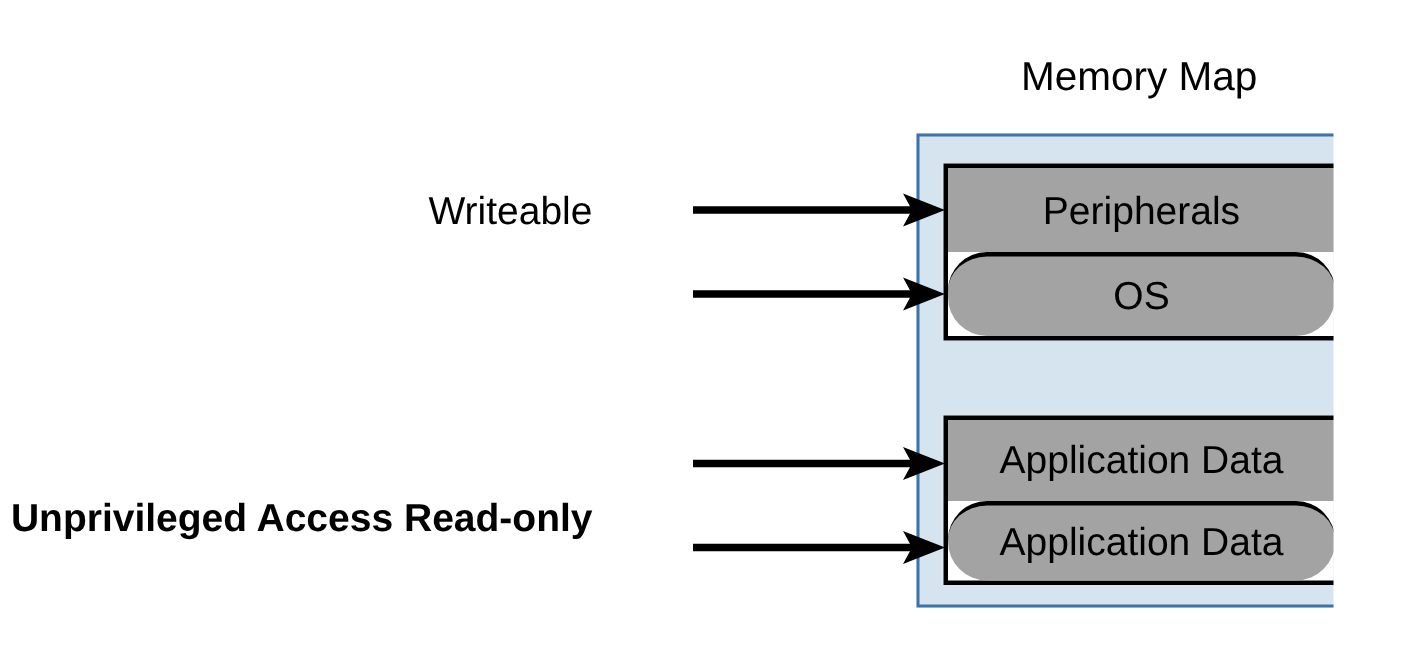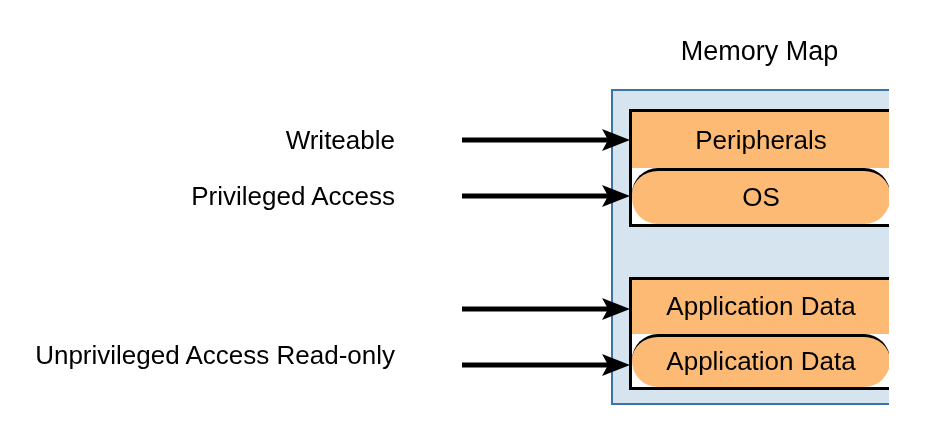--- a/index.html
+++ b/index.html
@@ -56,42 +56,42 @@
   .region-group.bottom { top: 277px; height: 113px; }
 
   .region-row {
     box-sizing: border-box;
     height: 50%;
     display: flex;
     align-items: center;
     justify-content: center;
     font-size: 26px;
     color: #000000;
-    background: #fdba74;
+    background: #a3a3a3;
     white-space: nowrap;
   }
   .region-row.divider-top {
     border-top: 3px solid #000000;
     border-radius: 26px;
   }
 
   
   .annotation {
     position: absolute;
     right: 494px;      
     text-align: right;
     font-size: 26px;
     line-height: 30px;
     color: #000000;
     white-space: nowrap;
   }
   .annotation.a1 { top: 125px; }
   .annotation.a2 { top: 181px; }
   .annotation.a3 { top: 294px; }
-  .annotation.a4 { top: 340px; }
+  .annotation.a4 { top: 330px; font-weight: bold; }
 
   
   .arrow {
     position: absolute;
     left: 462px;
     width: 168px;
     height: 26px;
     pointer-events: none;
   }
   .arrow.r1 { top: 127px; }
@@ -113,21 +113,20 @@
     <div class="region-row">Peripherals</div>
     <div class="region-row divider-top">OS</div>
   </div>
 
   <div class="region-group bottom">
     <div class="region-row">Application Data</div>
     <div class="region-row divider-top">Application Data</div>
   </div>
 
   <div class="annotation a1">Writeable</div>
-  <div class="annotation a2">Privileged Access</div>
   <div class="annotation a4">Unprivileged Access Read-only</div>
 
   <div class="arrow r1">
     <svg viewBox="0 0 168 26" preserveAspectRatio="none" aria-hidden="true">
       <line x1="0" y1="13" x2="150" y2="13" stroke="#000000" stroke-width="5"></line>
       <polygon points="168,13 140,2 146,13 140,24" fill="#000000"></polygon>
     </svg>
   </div>
 
   <div class="arrow r2">

